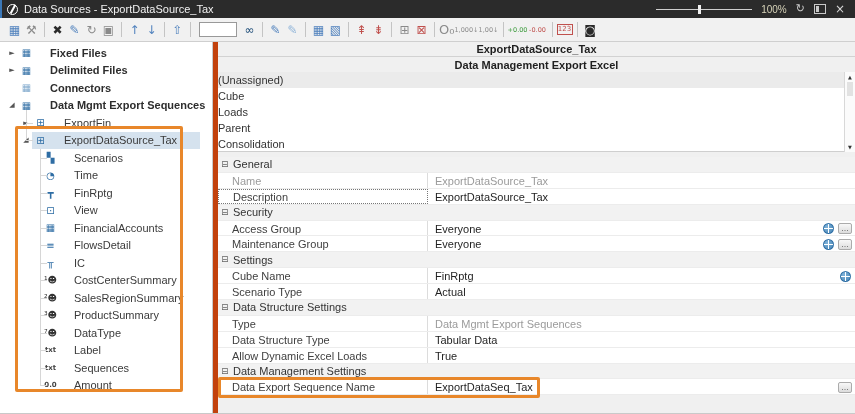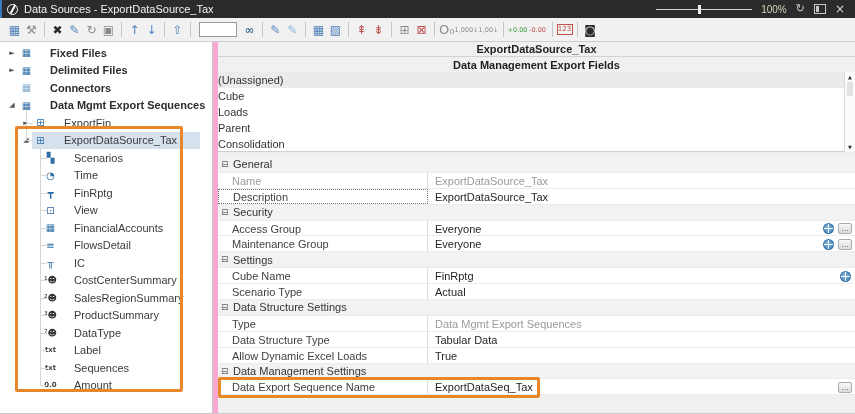--- a/index.html
+++ b/index.html
@@ -1,17 +1,17 @@
 <!DOCTYPE html>
 <html><head>
 <meta charset="utf-8">
 <style>
   html,body{margin:0;padding:0;background:#ddd;}
   *{box-sizing:border-box;}
-  .window{position:relative;width:855px;height:414px;background:#f9a8d4;font-family:"Liberation Sans",sans-serif;font-size:11px;color:#333;overflow:hidden;border-bottom:1px solid #c9c9c9;}
+  .window{position:relative;width:855px;height:414px;background:#c2410c;font-family:"Liberation Sans",sans-serif;font-size:11px;color:#333;overflow:hidden;border-bottom:1px solid #c9c9c9;}
 
   
   .titlebar{position:absolute;left:0;top:0;width:855px;height:18px;background:#2b2b2b;color:#fff;display:flex;align-items:center;padding-left:5px;border-left:2px solid #3b78b8;}
   .logo{width:11px;height:11px;border:1.5px solid #fff;border-radius:50%;position:relative;margin-right:6px;flex:0 0 auto;}
   .logo::after{content:"";position:absolute;left:4px;top:-1px;width:1.5px;height:10px;background:#fff;transform:rotate(28deg);}
   .tb-title{font-size:11px;color:#f2f2f2;white-space:nowrap;}
   .tb-right{margin-left:auto;display:flex;align-items:center;gap:9px;padding-right:10px;}
   .zoom-slider{position:relative;width:96px;height:10px;}
   .zoom-slider .track{position:absolute;top:5px;left:0;width:100%;height:1px;background:#cfcfcf;}
   .zoom-slider .handle{position:absolute;top:1px;left:44%;width:3px;height:9px;background:#f0f0f0;}
@@ -274,21 +274,21 @@
           <span class="ticon txt">0.0</span>
           <span class="tlabel">Amount</span>
         </span>
     </div>
 
     <div class="tree-hl"></div>
   </div>
 
   <div class="rpanel">
     <div class="rp-h1">ExportDataSource_Tax</div>
-    <div class="rp-h2">Data Management Export Fields</div>
+    <div class="rp-h2">Data Management Export Excel</div>
 
     <div class="flist">
       <div class="lrow selected">(Unassigned)</div>
       <div class="lrow">Cube</div>
       <div class="lrow">Loads</div>
       <div class="lrow">Parent</div>
       <div class="lrow">Consolidation</div>
       <div class="fscroll">
         <span class="sa up">▲</span>
         <span class="thumb"></span>

